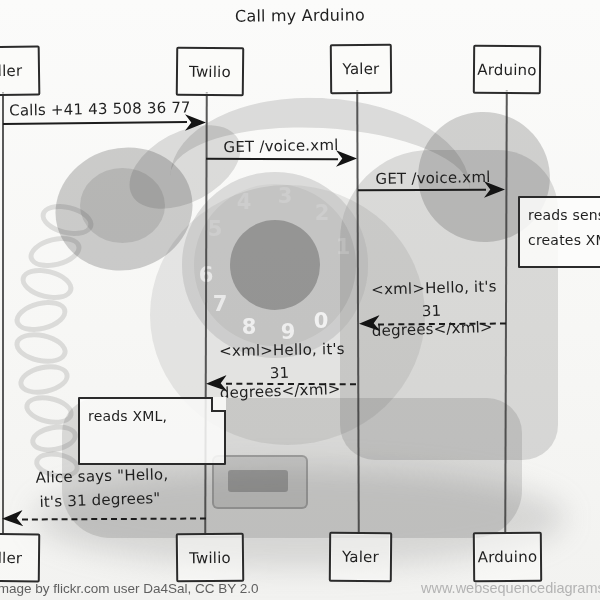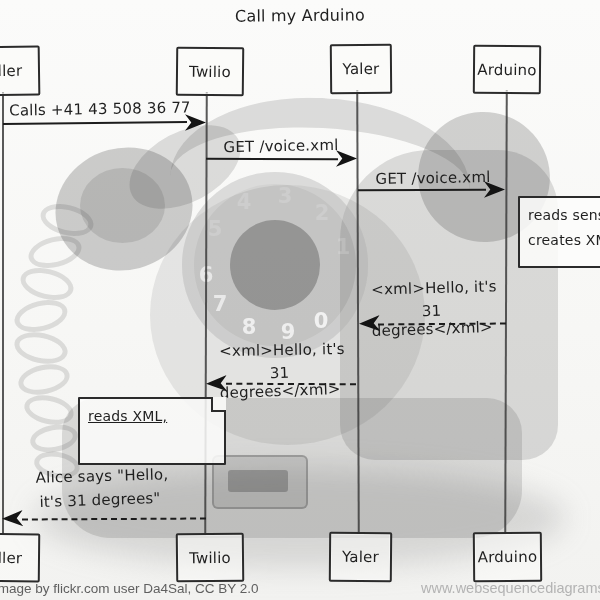--- a/index.html
+++ b/index.html
@@ -125,21 +125,21 @@
   <div class="abs hand msg" style="left:368px;width:132px;top:279px;transform:rotate(-1.5deg);">&lt;xml&gt;Hello, it's</div>
   <div class="abs hand msg" style="left:366px;width:132px;top:302px;transform:rotate(-2deg);">31 degrees&lt;/xml&gt;</div>
   <div class="abs line-dashed" style="left:378px;top:323px;width:128px;transform:rotate(-.4deg);"></div>
   <div class="abs ah left" style="left:359px;top:315px;"></div>
 
   <div class="abs hand msg" style="left:210px;width:144px;top:341px;transform:rotate(-1deg);">&lt;xml&gt;Hello, it's</div>
   <div class="abs hand msg" style="left:208px;width:144px;top:364px;transform:rotate(-2deg);">31 degrees&lt;/xml&gt;</div>
   <div class="abs line-dashed" style="left:226px;top:383px;width:130px;transform:rotate(.3deg);"></div>
   <div class="abs ah left" style="left:206px;top:375px;"></div>
 
-  <div class="abs note hand" style="left:78px;top:397px;width:128px;height:54px;line-height:24px;text-decoration:underline;">
+  <div class="abs note hand" style="left:78px;top:397px;width:128px;height:54px;line-height:24px;">
     <div class="fold"></div>
     <div>reads XML,</div>
   </div>
 
   <div class="abs hand msg" style="left:2px;width:200px;top:467px;transform:rotate(-1.5deg);">Alice says "Hello,</div>
   <div class="abs hand msg" style="left:0;width:200px;top:491px;transform:rotate(-2deg);">it's 31 degrees"</div>
   <div class="abs line-dashed" style="left:22px;top:518px;width:184px;transform:rotate(-.3deg);"></div>
   <div class="abs ah left" style="left:2px;top:510px;"></div>
 
   <div class="abs box hand" style="left:-40px;top:533px;width:76px;height:45px;transform:rotate(.6deg);">

